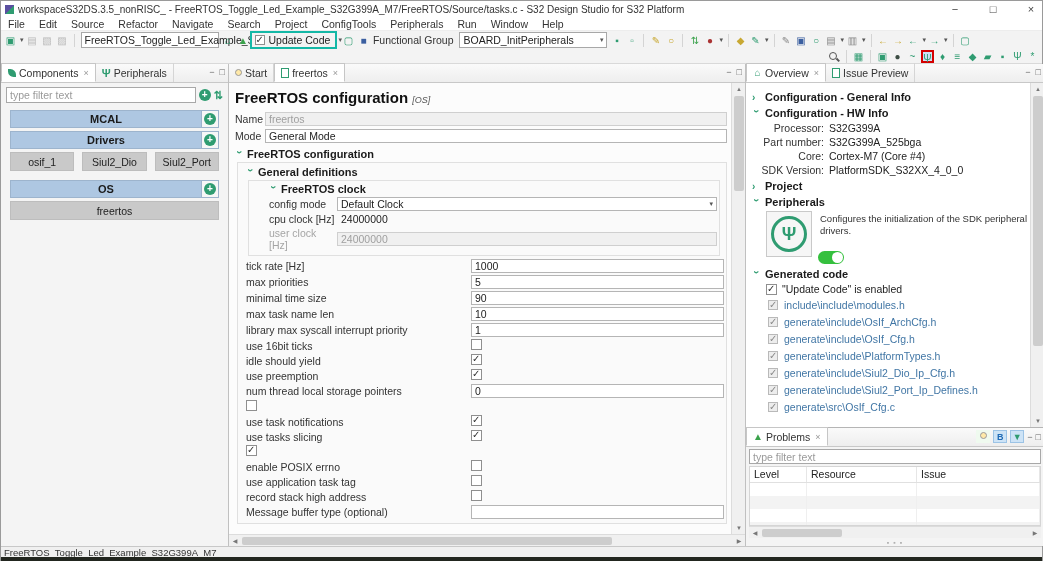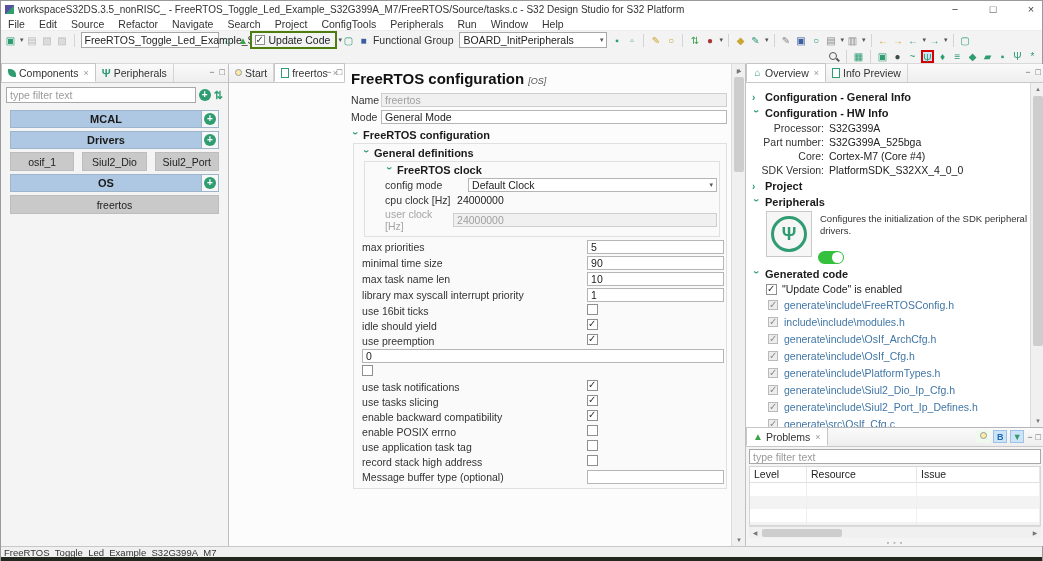--- a/index.html
+++ b/index.html
@@ -23,21 +23,21 @@
   .toolbar2 { position:absolute; left:0; top:48px; width:100%; height:15px; background:#f3f3f3; border-bottom:1px solid #d9d9d9; }
   .tb-right { position:absolute; right:3px; top:0; height:15px; display:flex; align-items:center; gap:2px; }
   .ic { display:inline-block; min-width:13px; height:13px; line-height:13px; text-align:center; font-size:10px; color:#2f9c71; }
   .ic.dis { color:#b9b9b9; }
   .ic.sel { background:#cde3f6; border:1px solid #8fb6d8; }
   .sep { width:1px; height:13px; background:#d4d4d4; margin:0 3px; display:inline-block; }
   .dd { font-size:7px; color:#555; margin-left:1px; }
   .combo { display:inline-flex; align-items:center; justify-content:space-between; height:16px; background:#fff; border:1px solid #a8a8a8; font-size:10.5px; padding:0 3px; margin:0 3px; color:#222; }
   .combo .dd { margin-left:6px; }
   .tlabel { font-size:10.5px; color:#333; margin:0 3px; white-space:nowrap; }
-  .updatebtn { display:inline-flex; align-items:center; gap:4px; border:2px solid #4d7c0f; background:#f3f3f3; padding:1px 5px 1px 3px; font-size:10.5px; color:#222; }
+  .updatebtn { display:inline-flex; align-items:center; gap:4px; border:2px solid #14b8a6; background:#f3f3f3; padding:1px 5px 1px 3px; font-size:10.5px; color:#222; }
   .redbox { border:2px solid #d40000 !important; background:#bcd8f0; }
   .mag { position:relative; width:8px; height:8px; border:1.5px solid #555; border-radius:50%; display:inline-block; margin:2px 4px 0 0; }
   .mag::after { content:''; position:absolute; width:4px; height:1.5px; background:#555; transform:rotate(45deg); right:-4px; bottom:-1px; }
 
   
   .main { position:absolute; left:0; top:63px; width:1043px; height:482px; }
   .panel-tabsbar { height:19px; background:linear-gradient(#fafafa,#eeeeee); border-bottom:1px solid #c8c8c8; display:flex; align-items:flex-end; position:relative; }
   .ptab { display:flex; align-items:center; gap:3px; height:19px; padding:0 6px; font-size:10.5px; color:#333; border-right:1px solid #d5d5d5; }
   .ptab.active { background:#ffffff; border:1px solid #c6c6c6; border-bottom:1px solid #fff; }
   .tabclose { color:#9a9a9a; font-size:9px; margin-left:2px; }
@@ -53,34 +53,34 @@
   .leftpanel { position:absolute; left:0; top:0; width:228px; height:482px; background:#f4f4f4; border-right:1px solid #c0c0c0; }
   .filterrow { display:flex; align-items:center; gap:3px; padding:4px 5px; }
   .filterinput { flex:1; height:16px; border:1px solid #a8a8a8; font-size:10.5px; padding:0 3px; font-family:"Liberation Sans",sans-serif; color:#222; }
   .filterinput::placeholder { color:#9a9a9a; }
   .pluscirc { width:12px; height:12px; border-radius:50%; background:#2f9c71; color:#fff; font-size:10px; line-height:12px; text-align:center; font-weight:bold; display:inline-block; }
   .sorticon { color:#2f9c71; font-size:11px; font-weight:bold; }
   .lgroup { margin:3px 9px 0 9px; }
   .gbar { display:flex; align-items:center; height:18px; background:#aec7e2; border:1px solid #9db4cd; margin-bottom:3px; }
   .gbar .gtitle { flex:1; text-align:center; font-weight:bold; font-size:11px; color:#1a1a1a; }
   .gbar .gplus { width:17px; height:16px; background:#f7f7f7; display:flex; align-items:center; justify-content:center; border-left:1px solid #9db4cd; }
-  .gitems { display:grid; grid-template-columns:repeat(3,1fr); gap:8px; margin-bottom:3px; }
+  .gitems { display:grid; grid-template-columns:repeat(3,1fr); gap:8px; margin-bottom:9px; }
   .gitems.single { grid-template-columns:1fr; }
   .gitem { height:19px; background:#c9c9c9; border:1px solid #bdbdbd; font-size:10.5px; color:#222; display:flex; align-items:center; justify-content:center; }
 
   
-  .centerpanel { position:absolute; left:228px; top:0; width:517px; height:482px; background:#fcfcfc; border-right:1px solid #c0c0c0; display:flex; flex-direction:row; }
+  .centerpanel { position:absolute; left:228px; top:0; width:517px; height:482px; background:#fcfcfc; border-right:1px solid #c0c0c0; display:flex; flex-direction:column; }
   .edcontent { position:relative; flex:1; overflow:hidden; padding:4px 18px 0 6px; }
   .edtitle { font-size:15px; font-weight:bold; color:#111; margin:2px 0 6px 0; }
   .edtitle .oss { font-size:9px; font-style:italic; font-weight:normal; color:#555; }
   .nmrow { display:flex; align-items:center; margin:3px 0; }
   .nmrow .nml { width:30px; font-size:10.5px; color:#333; flex:none; }
   .tinput { border:1px solid #b5b5b5; background:#fff; height:14px; line-height:13px; padding:0 3px; font-size:10.5px; color:#222; }
   .tinput.dis { background:#f0f0f0; color:#9f9f9f; border-color:#cfcfcf; }
-  .tsel { display:flex; justify-content:space-between; align-items:center; border:1px solid #b5b5b5; background:#fff; height:14px; padding:0 3px; font-size:10.5px; color:#222;margin-left:15px; }
+  .tsel { display:flex; justify-content:space-between; align-items:center; border:1px solid #b5b5b5; background:#fff; height:14px; padding:0 3px; font-size:10.5px; color:#222; }
   .grow { flex:1; }
   .sech { display:flex; align-items:center; gap:4px; font-weight:bold; font-size:11px; color:#1a1a1a; margin:5px 0 2px 0; }
   .chev { color:#2f9c71; font-weight:bold; display:inline-block; font-size:10px; width:8px; }
   .chev.exp { transform:rotate(90deg); }
   .gbox { border:1px solid #e0e0e0; background:#fafafa; padding:2px 0 2px 8px; margin:1px 0 3px 2px; }
   .frow { display:flex; align-items:center; margin:2px 0; }
   .frow .flabel { width:225px; flex:none; font-size:10.5px; color:#333; }
   .crow .flabel { width:68px; }
   .crow .flabel.dim { color:#a5a5a5; }
   .fctrl { flex:1; margin-right:2px; }
@@ -366,20 +366,26 @@
                 <div class="frow crow">
                   <span class="flabel dim">user clock [Hz]</span>
                   <div class="fctrl">
                     <div class="tinput dis">24000000</div>
                   </div>
                 </div>
               </div>
           </div>
           <div>
               <div class="frow">
+                <span class="flabel">tick rate [Hz]</span>
+                <div class="fctrl">
+                  <div class="tinput">1000</div>
+                </div>
+              </div>
+              <div class="frow">
                 <span class="flabel">max priorities</span>
                 <div class="fctrl">
                   <div class="tinput">5</div>
                 </div>
               </div>
               <div class="frow">
                 <span class="flabel">minimal time size</span>
                 <div class="fctrl">
                   <div class="tinput">90</div>
                 </div>
@@ -402,37 +408,37 @@
               </div>
               <div class="frow">
                 <span class="flabel">idle should yield</span>
                 <div class="fctrl"><span class="cb checked"></span></div>
               </div>
               <div class="frow">
                 <span class="flabel">use preemption</span>
                 <div class="fctrl"><span class="cb checked"></span></div>
               </div>
               <div class="frow">
+                <span class="flabel">num thread local storage pointers</span>
                 <div class="fctrl">
                   <div class="tinput">0</div>
                 </div>
               </div>
               <div class="frow">
                 <div class="fctrl"><span class="cb"></span></div>
               </div>
               <div class="frow">
                 <span class="flabel">use task notifications</span>
                 <div class="fctrl"><span class="cb checked"></span></div>
               </div>
               <div class="frow">
                 <span class="flabel">use tasks slicing</span>
                 <div class="fctrl"><span class="cb checked"></span></div>
               </div>
               <div class="frow">
-                <span class="flabel">enable backward compatibility</span>
                 <div class="fctrl"><span class="cb checked"></span></div>
               </div>
               <div class="frow">
                 <span class="flabel">enable POSIX errno</span>
                 <div class="fctrl"><span class="cb"></span></div>
               </div>
               <div class="frow">
                 <span class="flabel">use application task tag</span>
                 <div class="fctrl"><span class="cb"></span></div>
               </div>
@@ -466,21 +472,21 @@
 
       <div class="overviewpanel">
         <div class="panel-tabsbar">
           <div class="ptab active">
             <span class="ic" style="min-width:9px;">⌂</span>
             <span>Overview</span>
             <span class="tabclose">×</span>
           </div>
           <div class="ptab">
             <span class="fileic"></span>
-            <span>Info Preview</span>
+            <span>Issue Preview</span>
           </div>
           <div class="minmax">
             <span>−</span>
             <span>□</span>
           </div>
         </div>
         <div class="ovcontent">
           <div class="ovsec">
               <span class="chev">›</span>
               <span>Configuration - General Info</span>
@@ -526,24 +532,20 @@
             </div>
           <div class="ovsec">
               <span class="chev exp">›</span>
               <span>Generated code</span>
             </div>
           <div class="gencb">
             <span class="cb checked"></span>
             <span>"Update Code" is enabled</span>
           </div>
           <div>
-              <div class="filerow">
-                <span class="cb dis checked" style="width:10px;height:10px;"></span>
-                <span class="filelink">generate\include\FreeRTOSConfig.h</span>
-              </div>
               <div class="filerow">
                 <span class="cb dis checked" style="width:10px;height:10px;"></span>
                 <span class="filelink">include\include\modules.h</span>
               </div>
               <div class="filerow">
                 <span class="cb dis checked" style="width:10px;height:10px;"></span>
                 <span class="filelink">generate\include\OsIf_ArchCfg.h</span>
               </div>
               <div class="filerow">
                 <span class="cb dis checked" style="width:10px;height:10px;"></span>

